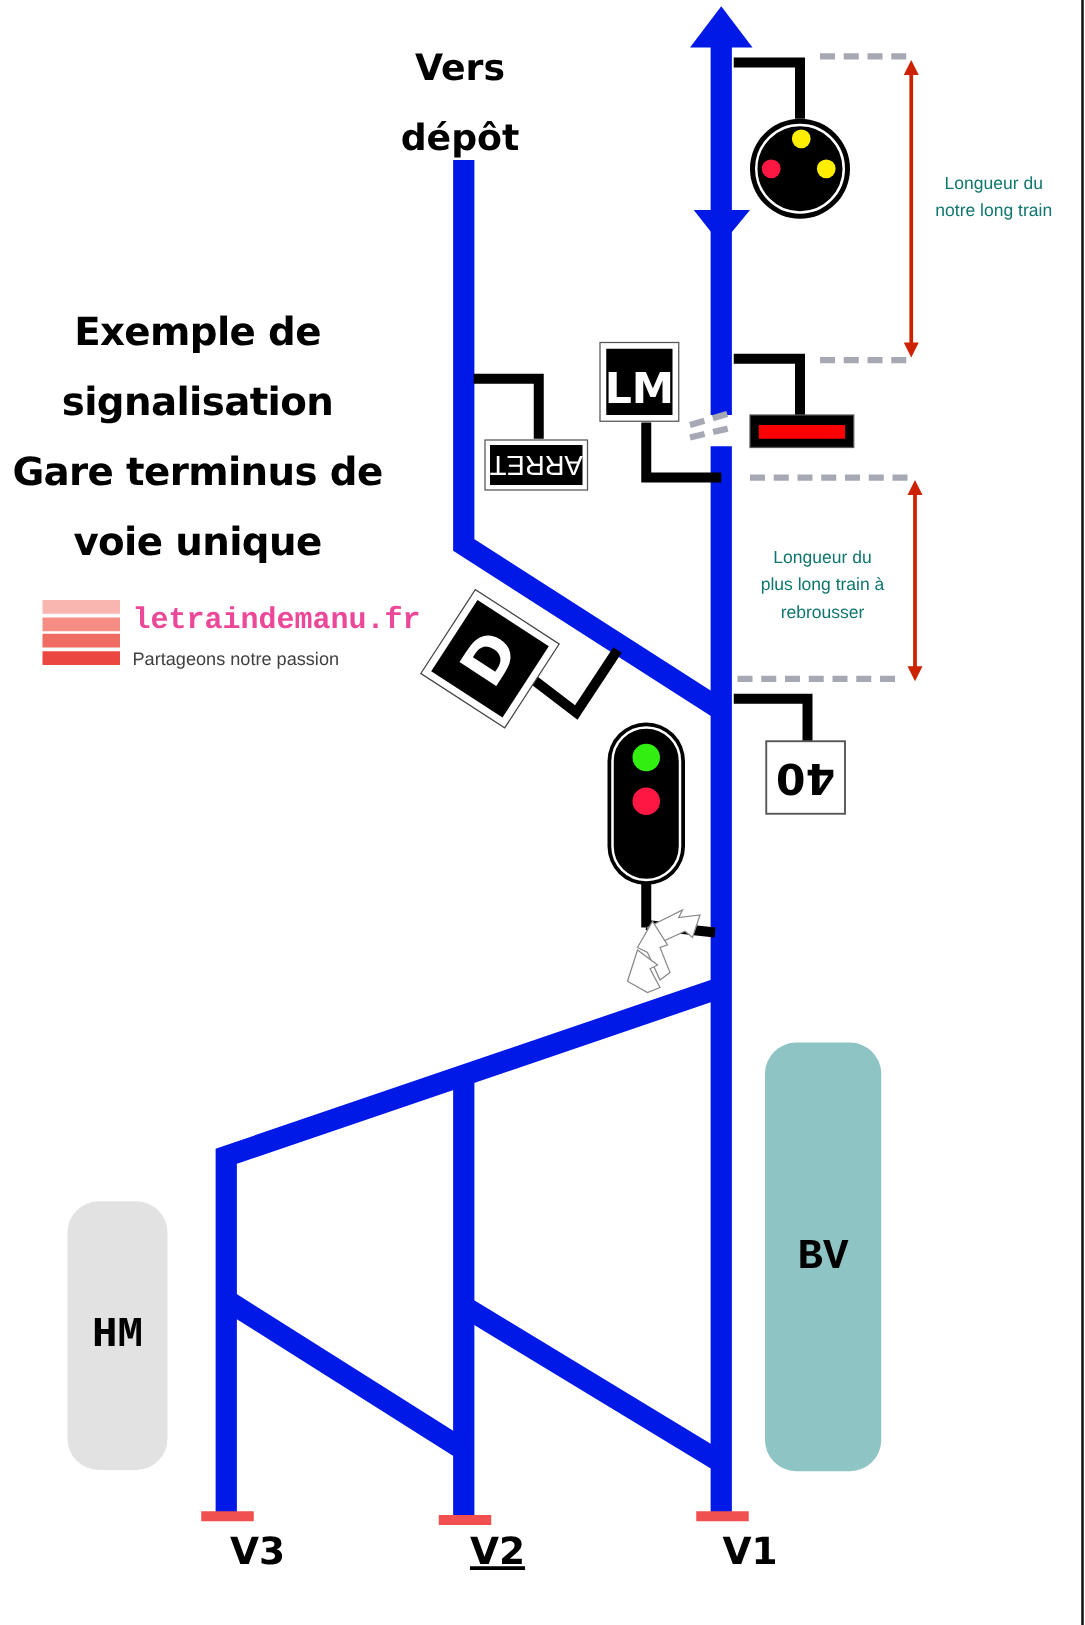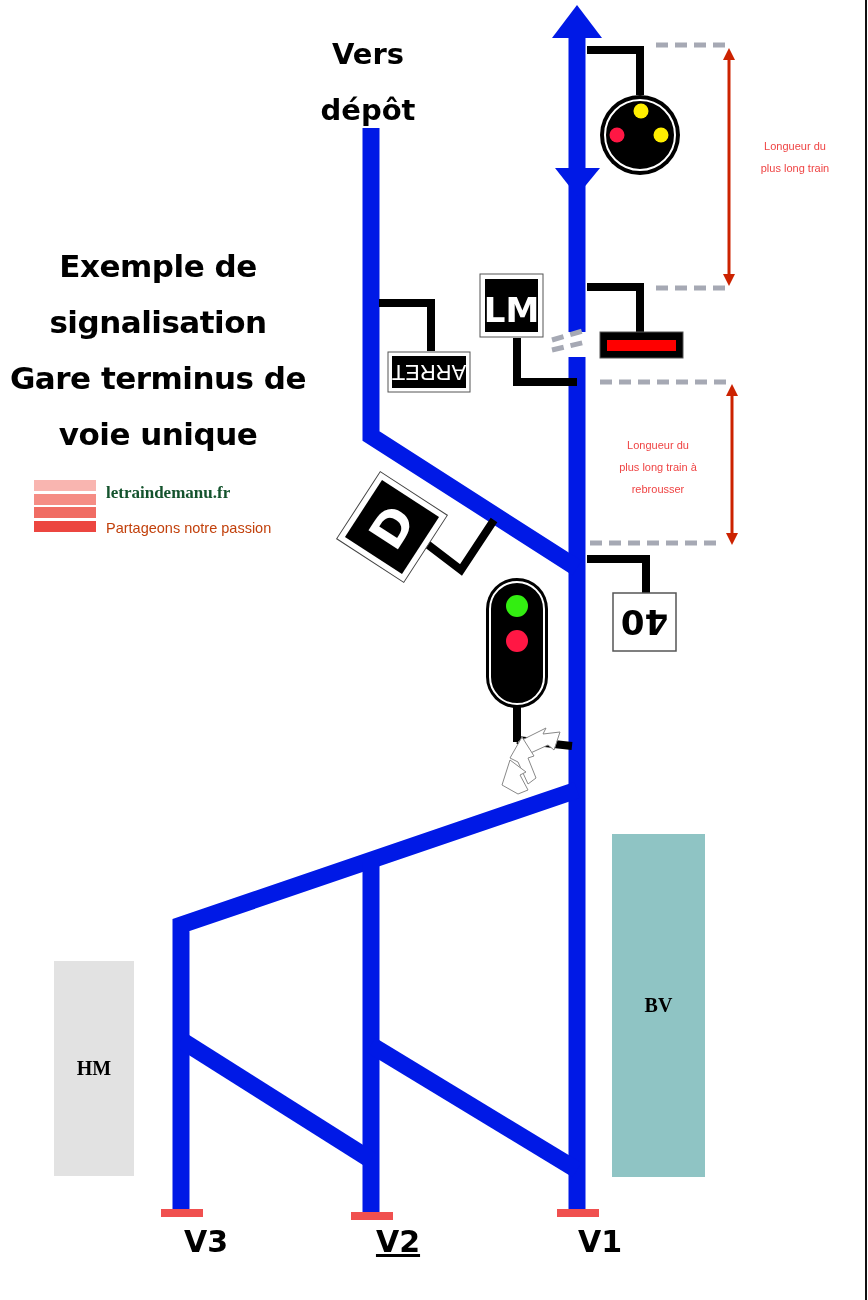--- a/index.html
+++ b/index.html
@@ -3,30 +3,30 @@
 <meta charset="utf-8">
 <style>
   html, body { margin: 0; padding: 0; background: #ffffff; }
   body { width: 868px; height: 1300px; position: relative; overflow: hidden;
          font-family: "Liberation Sans", sans-serif; }
   #stage { position: absolute; left: 0; top: 0; width: 868px; height: 1300px; }
   .edge-line { position: absolute; right: 1px; top: 0; width: 2px; height: 1300px; background: #111; }
   .txt { position: absolute; font-family: "DejaVu Sans", sans-serif; font-weight: bold; color: #000; text-align: center; }
   .title { left: 0; top: 238px; width: 316px; font-size: 31px; line-height: 56px; letter-spacing: -0.5px; }
   .depot { left: 310px; top: 26px; width: 116px; font-size: 29px; line-height: 56px; }
-  .note { position: absolute; font-family: "Liberation Sans", sans-serif; font-size: 11px; color: #ef4444; text-align: center; line-height: 22px; }
+  .note { position: absolute; font-family: "Liberation Sans", sans-serif; font-size: 14px; color: #0f766e; text-align: center; line-height: 22px; }
   .note1 { left: 740px; top: 135px; width: 110px; }
   .note2 { left: 596px; top: 434px; width: 124px; }
   .brand { position: absolute; left: 34px; top: 480px; }
   .brand-bars { position: absolute; left: 0; top: 0; width: 62px; }
   .brand-bars div { height: 11px; margin-bottom: 2.5px; }
-  .brand-name { position: absolute; left: 72px; top: 3px; font-family: Liberation Serif, serif; font-weight: bold; font-size: 17px; color: #14532d; white-space: nowrap; }
-  .brand-tag { position: absolute; left: 72px; top: 40px; font-family: "Liberation Sans", sans-serif; font-size: 14.5px; color: #c2410c; white-space: nowrap; }
+  .brand-name { position: absolute; left: 72px; top: 3px; font-family: Liberation Mono, monospace; font-weight: bold; font-size: 24px; color: #ec4899; white-space: nowrap; }
+  .brand-tag { position: absolute; left: 72px; top: 40px; font-family: "Liberation Sans", sans-serif; font-size: 14.5px; color: #404040; white-space: nowrap; }
   .building { position: absolute; display: flex; align-items: center; justify-content: center;
-              font-family: Liberation Serif, serif; font-weight: bold; font-size: 20px; color: #000; }
+              font-family: Liberation Mono, monospace; font-weight: bold; font-size: 34px; color: #000; border-radius: 25px; }
   .hm { left: 54px; top: 961px; width: 80px; height: 215px; background: #e2e2e2; }
   .bv { left: 612px; top: 834px; width: 93px; height: 343px; background: #8fc4c4; }
   .track-label { position: absolute; font-family: "DejaVu Sans", sans-serif; font-weight: bold; font-size: 30px; color: #000; width: 60px; text-align: center; top: 1224px; margin-left: 26px; }
   .v3 { left: 150px; } .v2 { left: 342px; text-decoration: underline; } .v1 { left: 544px; }
 </style>
 </head>
 <body>
 
 <div id="stage">
 
@@ -156,21 +156,21 @@
       <div style="background:#f58d85"></div>
       <div style="background:#f06c63"></div>
       <div style="background:#ec4640"></div>
     </div>
     <div class="brand-name">letraindemanu.fr</div>
     <div class="brand-tag">Partageons notre passion</div>
   </div>
 
   <div class="note note1">
     <div>Longueur du</div>
-    <div>plus long train</div>
+    <div>notre long train</div>
   </div>
   <div class="note note2">
     <div>Longueur du</div>
     <div>plus long train à</div>
     <div>rebrousser</div>
   </div>
 
   <div class="building hm">
     <span>HM</span>
   </div>

